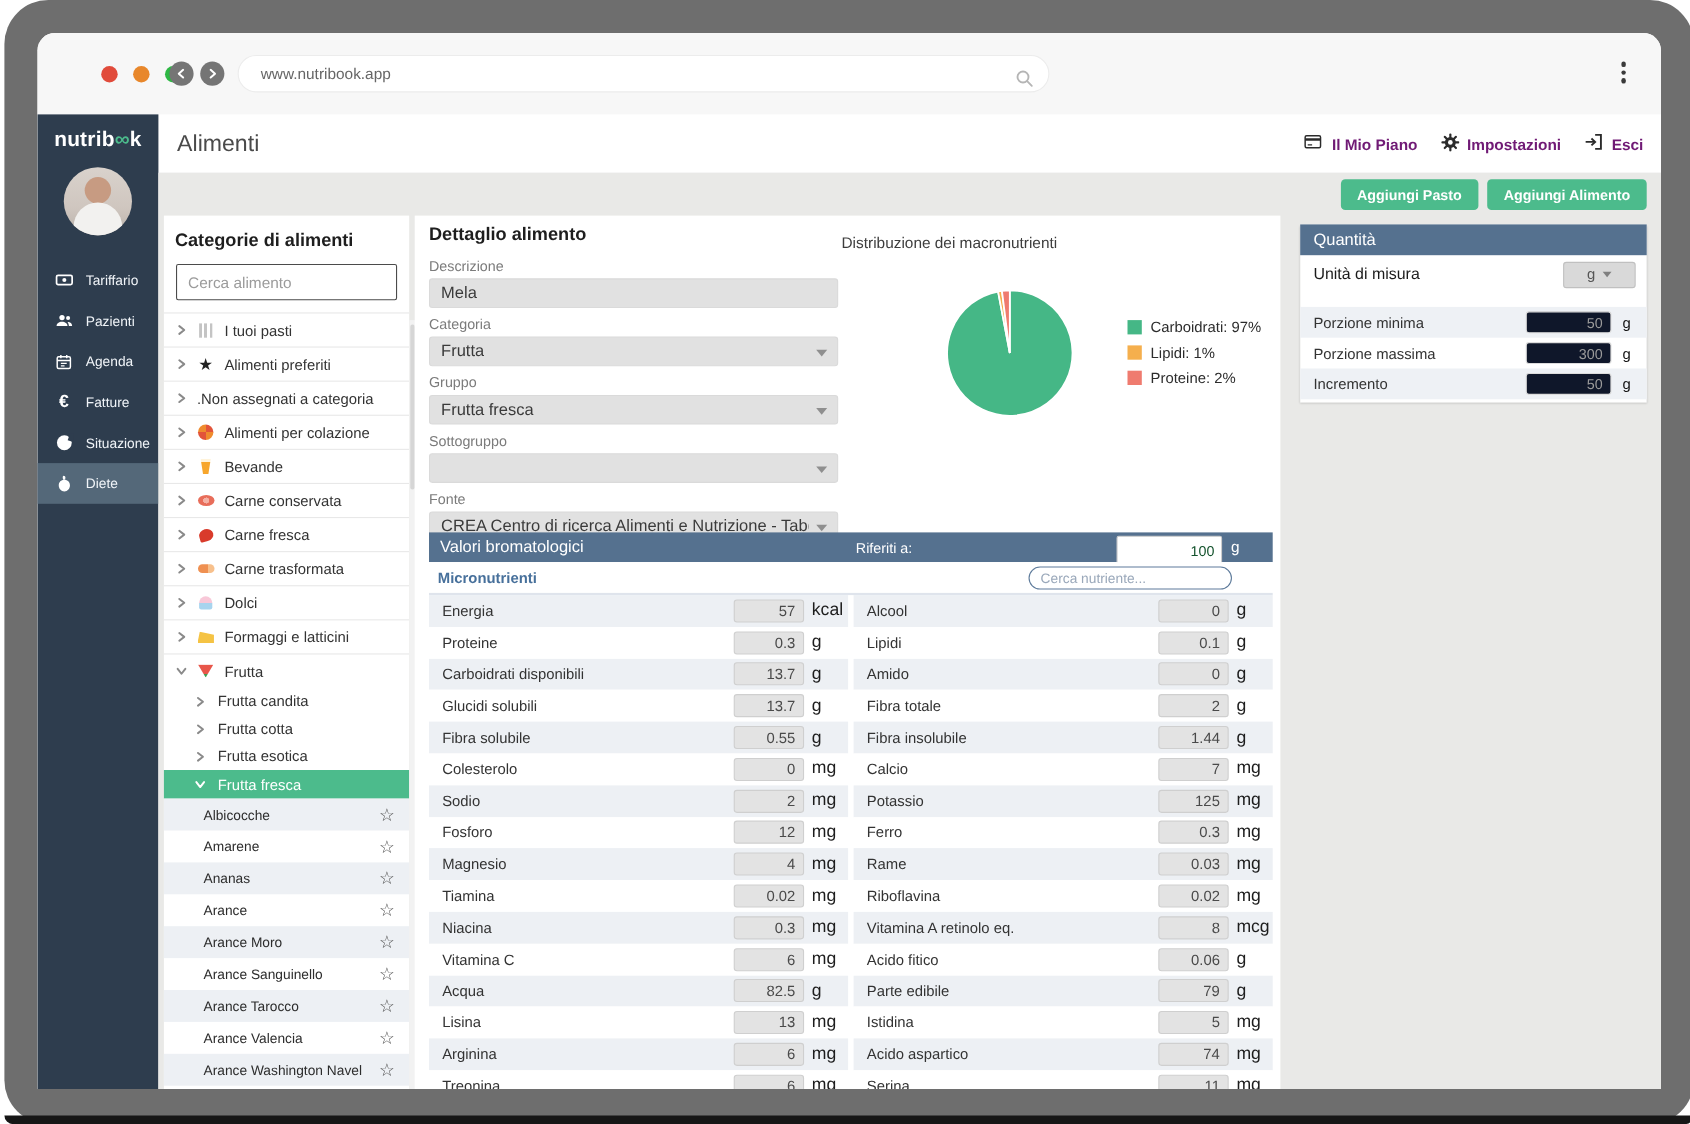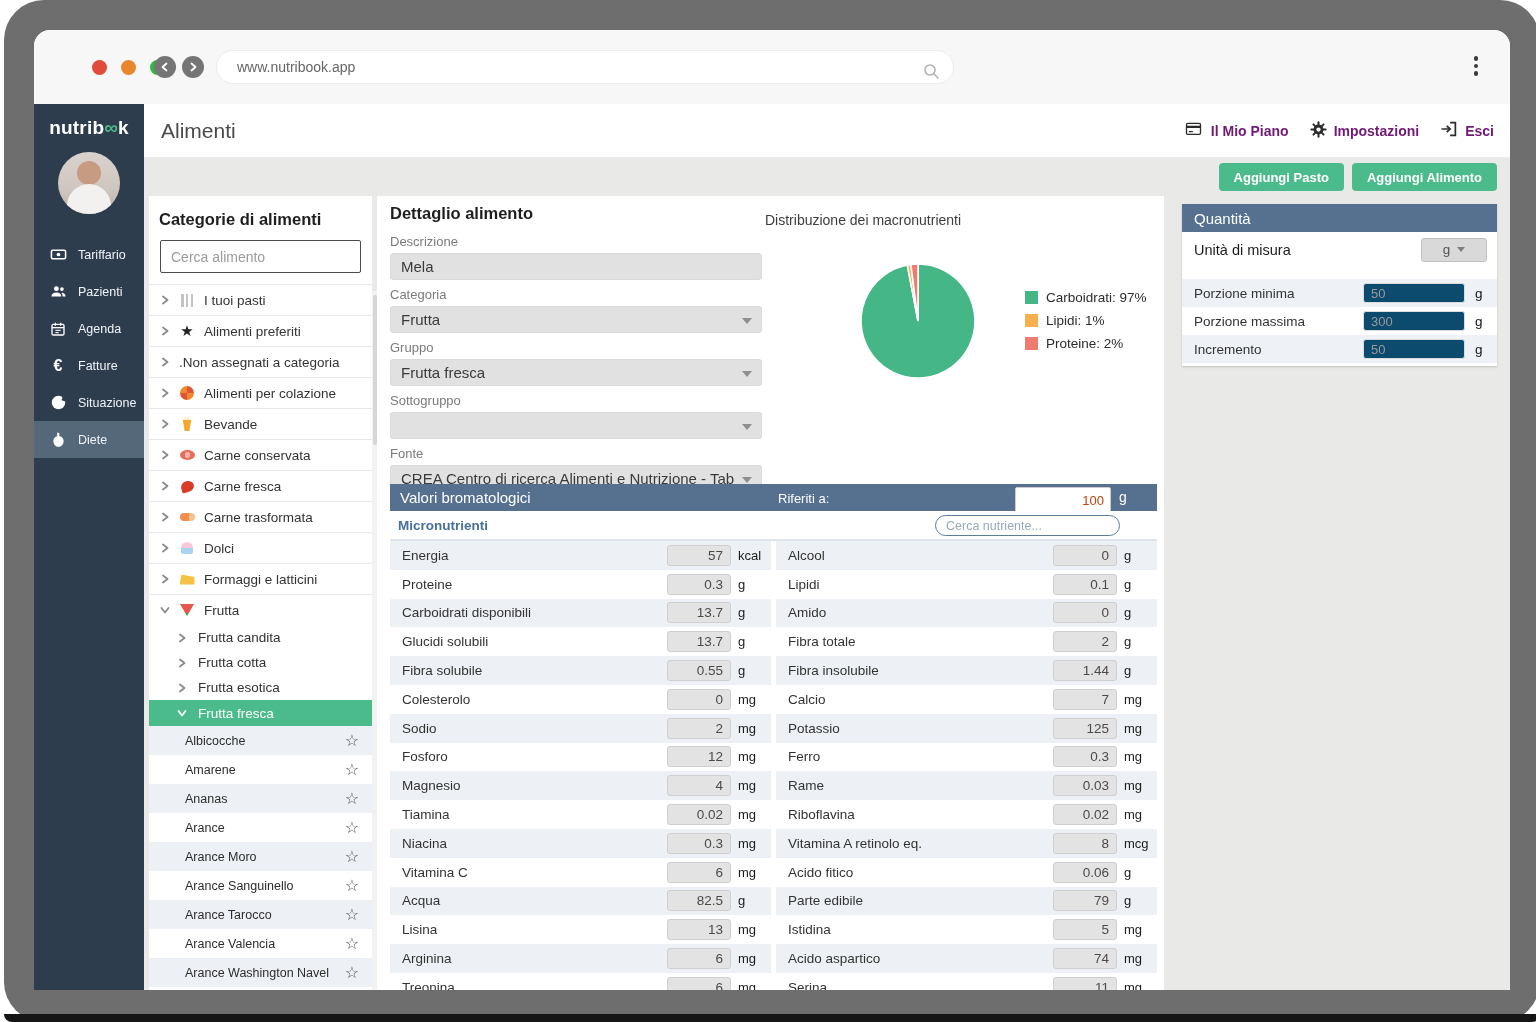--- a/index.html
+++ b/index.html
@@ -88,43 +88,43 @@
   .pie-wrap { position:absolute; left:92px; top:48px; }
   .legend { position:absolute; left:260px; top:78px; display:flex; flex-direction:column; gap:8px; }
   .legend-item { display:flex; align-items:center; gap:8px; font-size:13.5px; color:#2c2c2c; }
   .legend-swatch { width:13px; height:13px; flex-shrink:0; }
 
   
   .bromo { position:absolute; left:13px; top:288px; width:767px; }
   .bromo-header { height:27px; background:#55718f; position:relative; color:#fff; }
   .bromo-title { position:absolute; left:10px; top:5px; font-size:15px; }
   .riferiti-label { position:absolute; left:388px; top:7px; font-size:13px; }
-  .riferiti-input { position:absolute; left:625px; top:3px; width:96px; height:21px; background:#fff; border:1px solid #ccc; border-radius:2px; text-align:right; padding:12px 6px; font-size:13px; color:#c2410c; font-family:inherit; }
+  .riferiti-input { position:absolute; left:625px; top:3px; width:96px; height:21px; background:#fff; border:1px solid #ccc; border-radius:2px; text-align:right; padding:12px 6px; font-size:13px; color:#14532d; font-family:inherit; }
   .riferiti-unit { position:absolute; left:729px; top:5px; font-size:14px; }
   .bromo-tabs { height:30px; background:#fff; position:relative; border-bottom:2px solid #dfe4ec; }
   .bromo-tab { position:absolute; left:8px; top:7px; font-size:13.5px; font-weight:bold; color:#47709b; cursor:pointer; }
   .nutr-search { position:absolute; left:545px; top:4px; width:185px; height:21px; border:1px solid #5e7b9b; border-radius:11px; padding:0 10px; font-size:12.5px; color:#333; font-family:inherit; }
   .nutr-search::placeholder { color:#9aa8ba; }
   .nut-table { display:flex; gap:5px; }
   .nut-col { width:381px; }
   .nut-row { height:28.8px; display:flex; align-items:center; padding-left:12px; background:#fff; }
   .nut-row.odd { background:#edf0f4; }
   .nut-label { font-size:13.5px; color:#333; }
   .nut-value { margin-left:auto; width:64px; height:21px; background:#e3e3e3; border:1px solid #cfcfcf; border-radius:3px; text-align:right; padding:0 7px; font-size:13.5px; color:#4a4a4a; font-family:inherit; flex-shrink:0; }
-  .nut-unit { width:33px; margin-left:7px; font-size:13px; color:#1d1d1d; flex-shrink:0; }
+  .nut-unit { width:33px; margin-left:7px; font-size:16px; color:#1d1d1d; flex-shrink:0; }
 
   
   .qty-panel { position:absolute; left:1038px; top:47px; width:315px; background:#fff; box-shadow:0 1px 2px rgba(0,0,0,.18); padding-bottom:3px; }
   .qty-header { height:28px; background:#55718f; color:#fff; font-size:15px; display:flex; align-items:center; padding-left:12px; }
   .qty-unit-row { height:47px; display:flex; align-items:center; padding:0 10px 12px 12px; font-size:14.5px; color:#1b1b1b; }
   .qty-select { margin-left:auto; width:66px; height:24px; background:#d9d9d9; border:1px solid #c0c0c0; border-radius:3px; display:flex; align-items:center; justify-content:center; gap:7px; font-size:13.5px; color:#555; cursor:pointer; }
   .qty-select .caret { position:static; border-top-color:#7f7f7f; border-left-width:4px; border-right-width:4px; border-top-width:5px; }
   .qty-row { height:28px; display:flex; align-items:center; padding:0 10px 0 12px; font-size:13.5px; color:#333; }
   .qty-row.odd { background:#eef1f5; }
-  .qty-value { margin-left:auto; width:102px; height:20px; background:#0c4a6e; border:1px solid #dcdcdc; border-radius:3px; padding:0 7px; font-size:13px; color:#9a9a9a; font-family:inherit; flex-shrink:0; }
+  .qty-value { margin-left:auto; width:78px; height:20px; background:#0f172a; border:1px solid #dcdcdc; border-radius:3px; text-align:right; padding:0 7px; font-size:13px; color:#9a9a9a; font-family:inherit; flex-shrink:0; }
   .qty-unit { width:12px; margin-left:10px; font-size:13.5px; color:#111; }
 </style>
 </head>
 <body>
 
 <div class="frame">
   <div class="window">
 
     <div class="browser-bar">
       <div class="dots">

